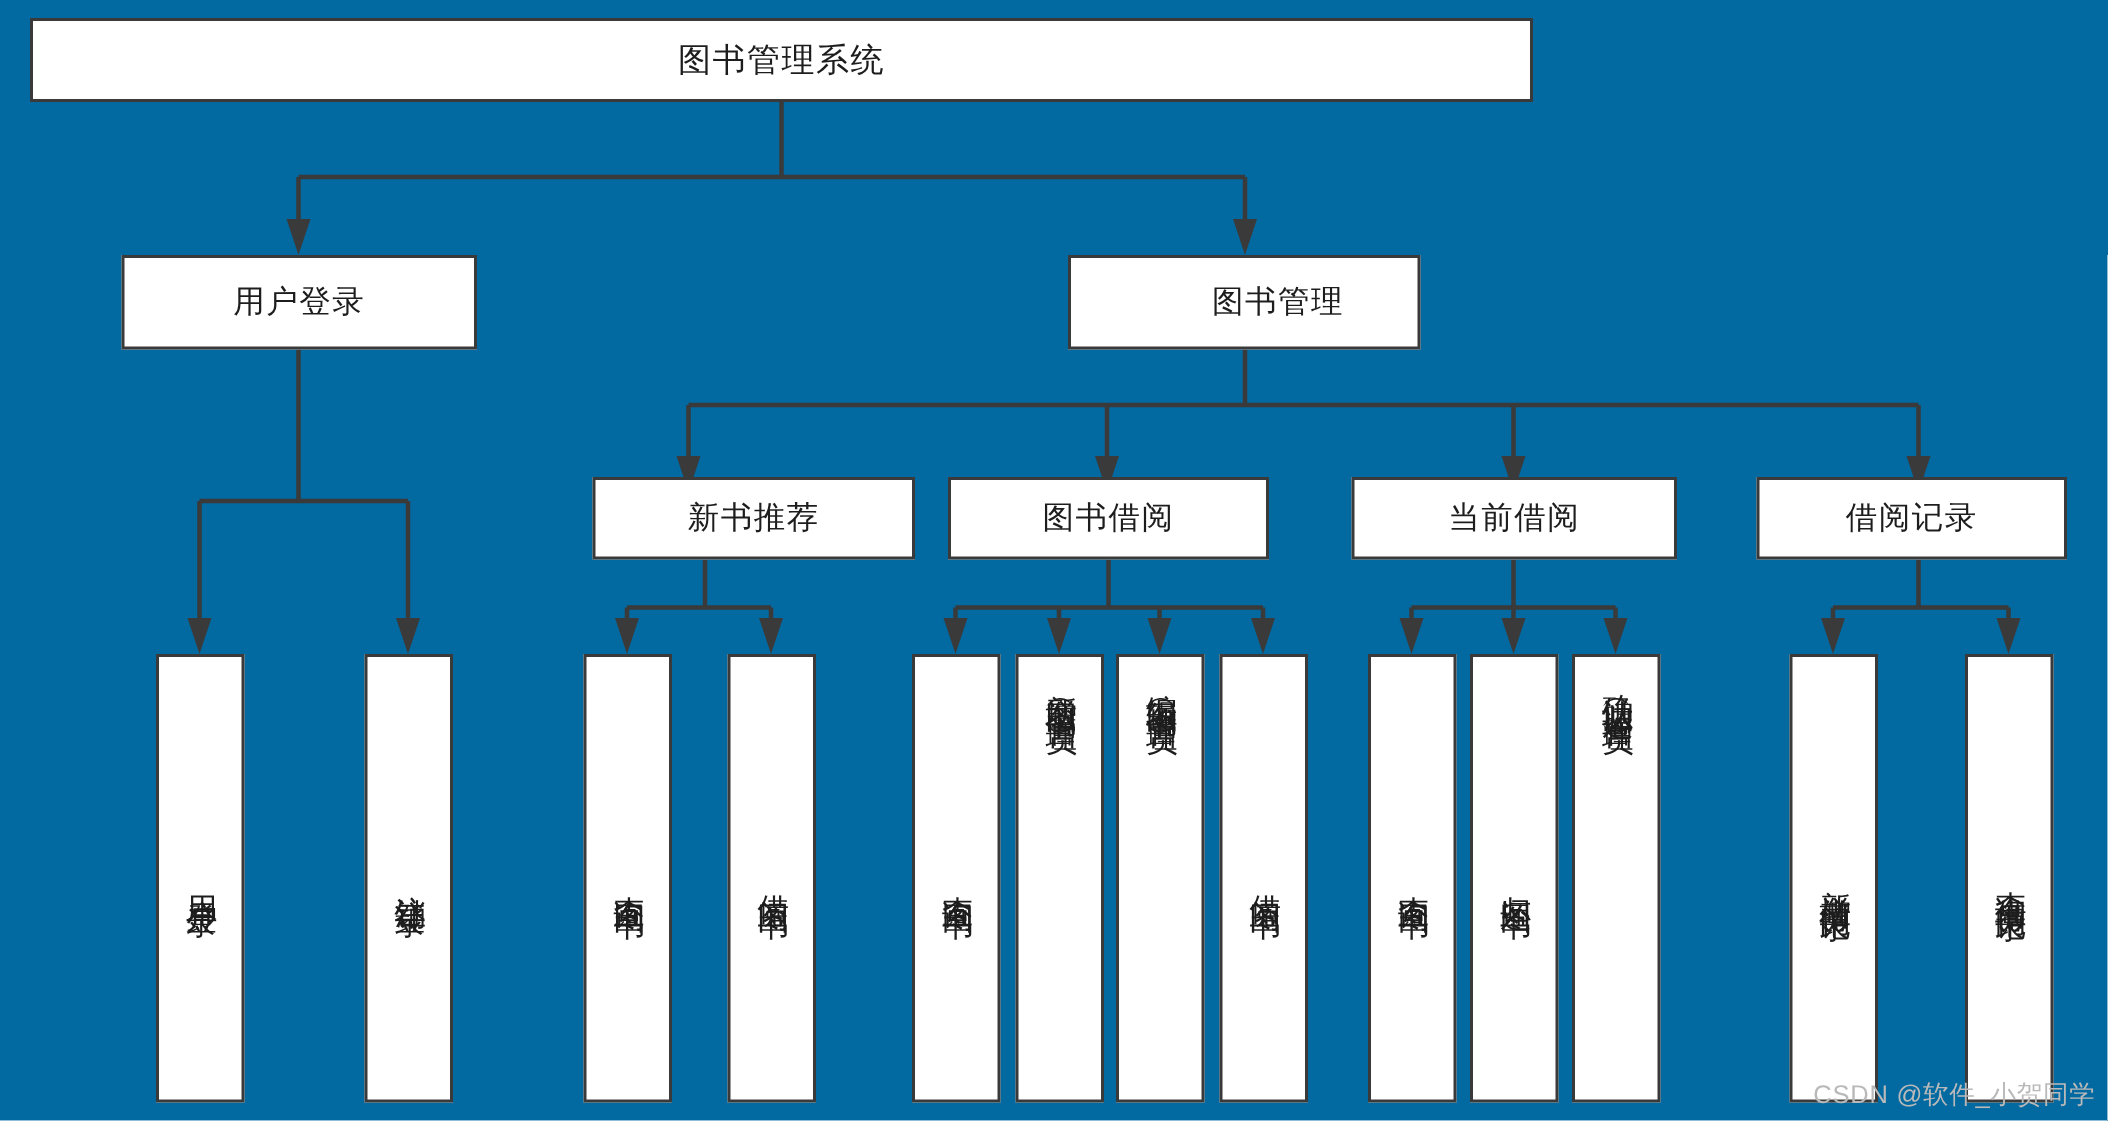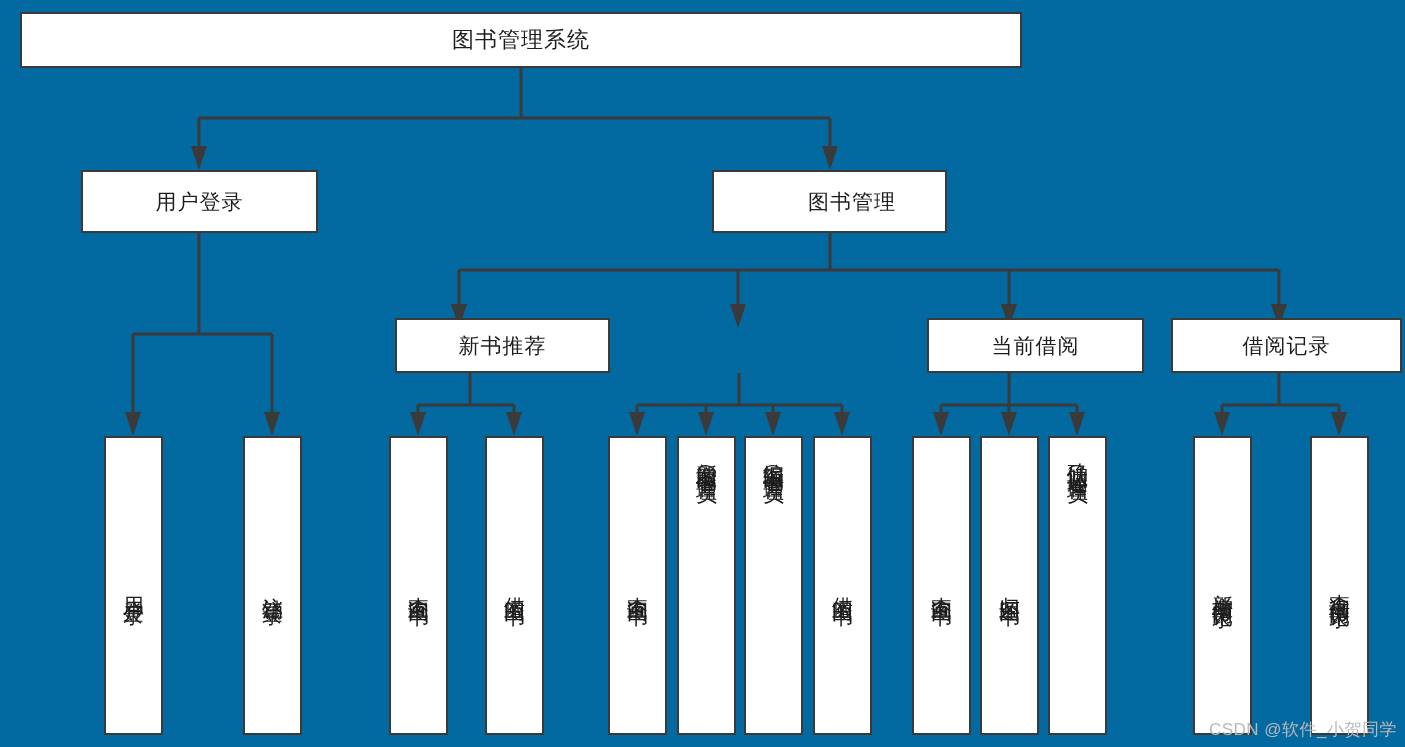--- a/index.html
+++ b/index.html
@@ -161,26 +161,29 @@
   </div>
 
   <div class="node node-h" style="left:712px; top:170px; width:235px; height:63px;padding-left:45px;">
     <span>图书管理</span>
   </div>
 
   <div class="node node-h" style="left:363px; top:318px; width:215px; height:55px;margin-left:32px;">
     <span>新书推荐</span>
   </div>
 
-
-  <div class="node node-h" style="left:927px; top:318px; width:217px; height:55px;text-align:right;">
+  <div class="node node-h" style="left:632px; top:318px; width:214px; height:55px;">
+    <span>图书借阅</span>
+  </div>
+
+  <div class="node node-h" style="left:901px; top:318px; width:217px; height:55px;text-align:right;">
     <span>当前借阅</span>
   </div>
 
-  <div class="node node-h" style="left:1171px; top:318px; width:231px; height:55px;">
+  <div class="node node-h" style="left:1171px; top:318px; width:207px; height:55px;">
     <span>借阅记录</span>
   </div>
 
   <div class="node node-v mid" style="left:104px; top:436px; width:59px; height:299px;">
     <span class="vlabel center">用户登录</span>
   </div>
 
   <div class="node node-v mid" style="left:243px; top:436px; width:59px; height:299px;">
     <span class="vlabel center">注销登录</span>
   </div>

